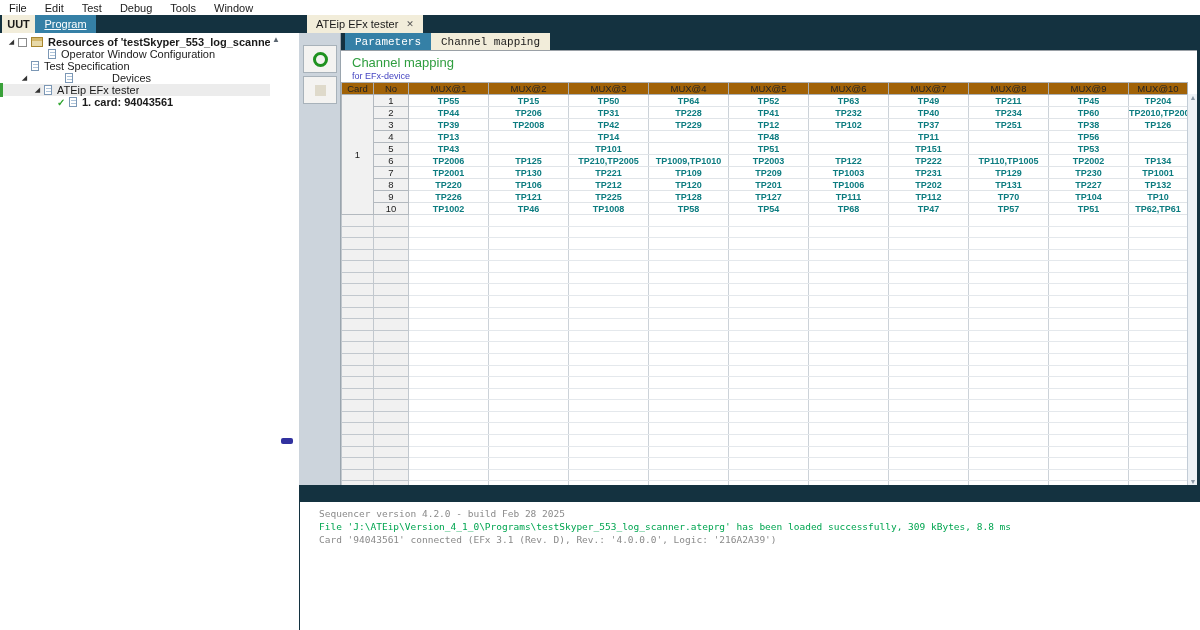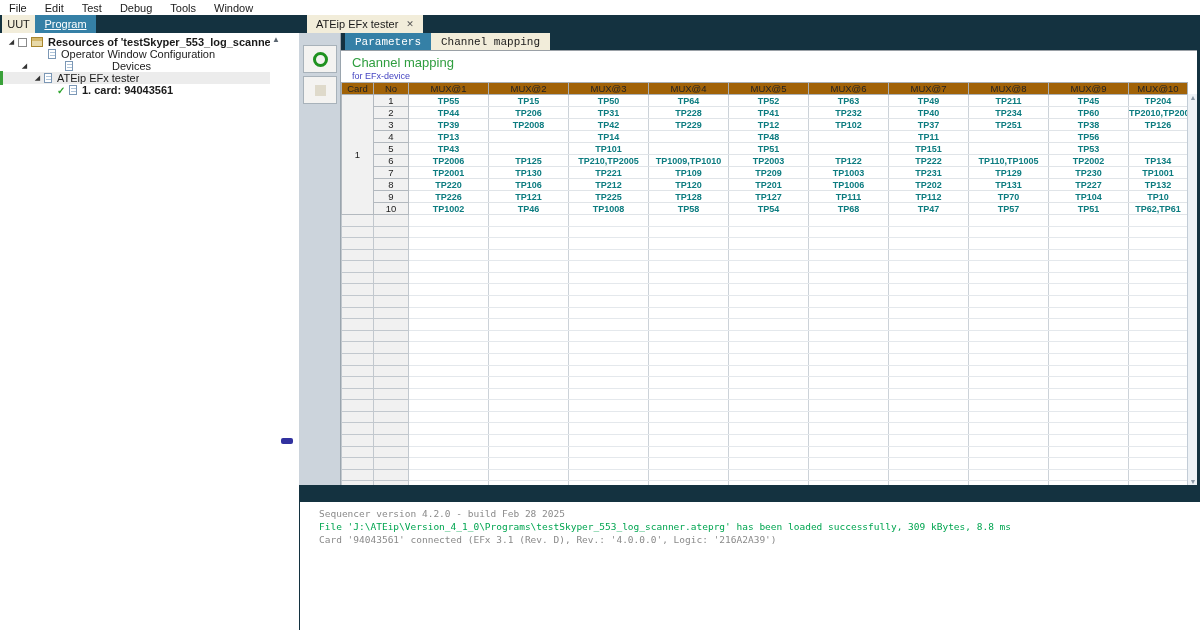--- a/index.html
+++ b/index.html
@@ -18,21 +18,21 @@
     background:#fff; display:flex; align-items:center; font-size:11px; }
   .menubar .mi { padding:0 9px; cursor:default; }
 
   
   .top-strip { position:absolute; left:0; top:15px; width:1200px; height:18px;
     background:var(--dark-bg); }
   .tab { position:absolute; top:0; height:18px; display:flex; align-items:center;
     justify-content:center; font-size:11px; padding:0 9px; white-space:nowrap; }
   .tab.cream { background:var(--tab-cream); color:#1a1a1a; }
   .tab.blue  { background:var(--tab-blue); color:#fff;text-decoration:underline; }
-  .tab-uut { left:2px; width:33px; }
+  .tab-uut { left:2px; width:33px;font-weight:bold; }
   .tab-program { left:35px; width:61px; }
   .tab-doc { left:307px; gap:8px; }
   .tab-doc .close-x { font-size:9px; color:#555; }
 
   
   .left-panel { position:absolute; left:0; top:33px; width:285px; height:597px;
     background:#fff; }
   .tree { position:absolute; left:0; top:3px; width:270px; font-size:11px; }
   .trow { position:relative; height:12px; display:flex; align-items:center;
     white-space:nowrap; width:100%; }
@@ -158,20 +158,25 @@
         <span class="tarrow">◢</span>
         <span class="tcheckbox"></span>
         <span class="ticon-box"></span>
         <span class="tlabel bold">Resources of 'testSkyper_553_log_scanner'</span>
       </div>
       <div class="trow" style="padding-left: 35px;">
         <span class="tarrow"></span>
         <span class="ticon-doc"></span>
         <span class="tlabel">Operator Window Configuration</span>
       </div>
+      <div class="trow" style="padding-left: 18px;">
+        <span class="tarrow"></span>
+        <span class="ticon-doc"></span>
+        <span class="tlabel">Test Specification</span>
+      </div>
       <div class="trow" style="padding-left: 18px; gap: 34px;">
         <span class="tarrow">◢</span>
         <span class="ticon-doc"></span>
         <span class="tlabel">Devices</span>
       </div>
       <div class="trow selected" style="padding-left: 31px;">
         <span class="tarrow">◢</span>
         <span class="ticon-doc"></span>
         <span class="tlabel">ATEip EFx tester</span>
       </div>

